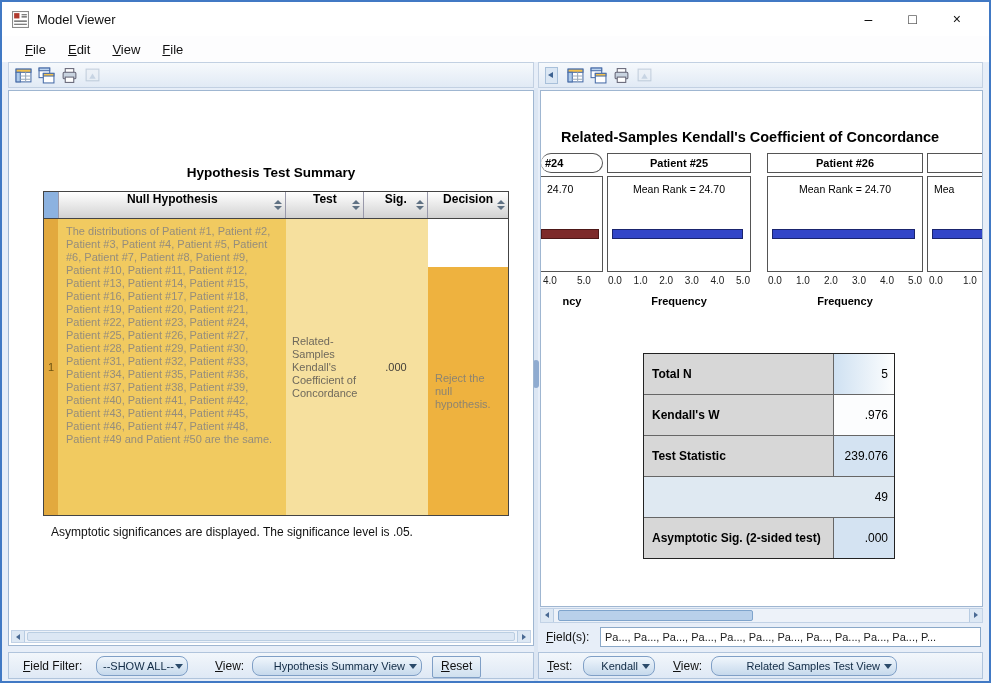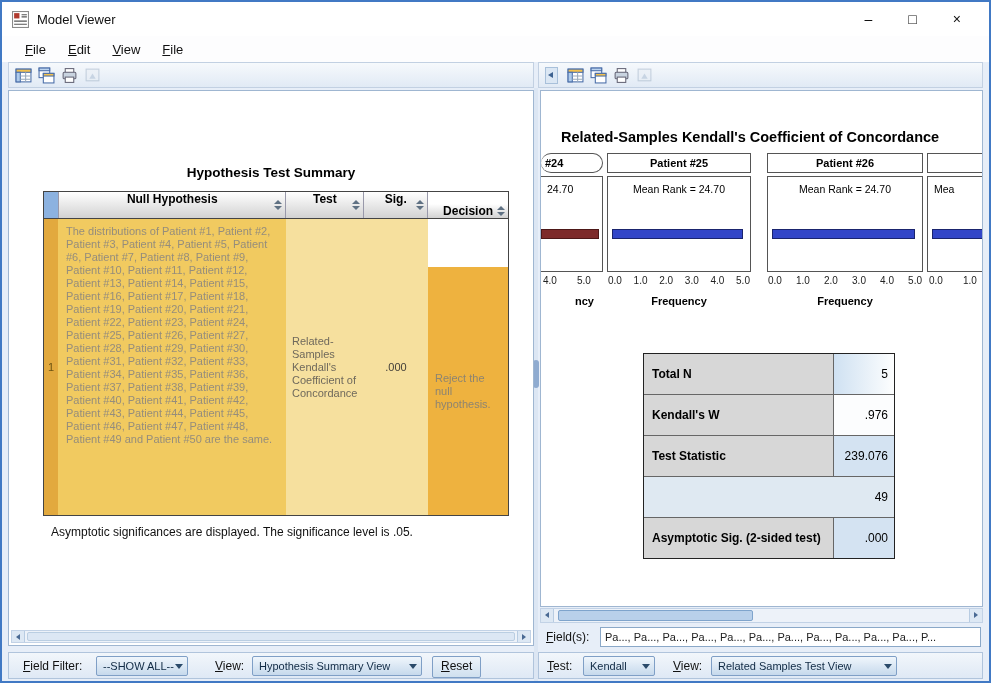--- a/index.html
+++ b/index.html
@@ -32,21 +32,21 @@
   .splitter{position:absolute;left:532px;top:86px;width:4px;height:593px;background:#dce6f3;}
   .splitter-handle{position:absolute;left:531px;top:358px;width:6px;height:28px;background:#8fabd0;border-radius:3px;}
 
   
   .lcontent{position:absolute;left:6px;top:88px;width:526px;height:556px;background:#fff;border:1px solid #9fb6d1;box-sizing:border-box;overflow:hidden;}
   .ltitle{position:absolute;left:0;top:74px;width:100%;text-align:center;font-size:13.5px;font-weight:bold;color:#000;}
   .ttable{position:absolute;left:34px;top:100px;width:464px;border:1px solid #444;box-sizing:content-box;}
   .thead{display:flex;height:26px;border-bottom:1px solid #444;}
   .h-idx{width:14px;background:#8cb2e0;border-right:1px solid #99a;}
   .h-cell{position:relative;display:flex;justify-content:center;font-size:12px;font-weight:bold;color:#000;background:linear-gradient(#ffffff,#d2d2d2);border-right:1px solid #99a;box-sizing:border-box;}
-  .h-cell:last-child{border-right:none;margin-top:12px;}
+  .h-cell:last-child{border-right:none;}
   .sort{position:absolute;right:3px;top:50%;transform:translateY(-50%);display:flex;flex-direction:column;gap:2px;}
   .sort::before{content:"";border-left:4px solid transparent;border-right:4px solid transparent;border-bottom:4px solid #5f7183;}
   .sort::after{content:"";border-left:4px solid transparent;border-right:4px solid transparent;border-top:4px solid #5f7183;}
   .w-nh{width:228px;} .w-test{width:78px;} .w-sig{width:64px;} .w-dec{width:80px;}
   .trow{display:flex;height:296px;}
   .c-idx{width:14px;background:#e2a93e;display:flex;align-items:center;justify-content:center;font-size:11px;color:#6b5212;}
   .c-nh{width:228px;background:#f1ca60;padding:6px 6px 0 8px;box-sizing:border-box;font-size:11px;line-height:13px;color:#958d7c;}
   .c-test{width:78px;background:#f6e09e;display:flex;align-items:center;padding:0 4px 0 6px;box-sizing:border-box;font-size:11px;line-height:13px;color:#6f695c;word-wrap:break-word;}
   .c-test span{display:block;width:100%;}
   .c-sig{width:64px;background:#f6e09e;display:flex;align-items:center;justify-content:center;font-size:11px;color:#44403a;}
@@ -64,21 +64,21 @@
   .sa.right::after{border-top:3px solid transparent;border-bottom:3px solid transparent;border-left:4px solid #4a6a94;}
   .thumb{position:absolute;top:1px;bottom:1px;background:#b9d0ea;border:1px solid #7fa4cc;border-radius:2px;box-sizing:border-box;}
   .l-thumb{left:15px;right:15px;background:#dce7f4;border-color:#bacee2;}
   .r-thumb{left:17px;width:195px;}
 
   
   .bbar{position:absolute;top:650px;height:27px;background:linear-gradient(#f2f6fb,#dfe9f5);border:1px solid #b0c4dc;box-sizing:border-box;}
   .bb-left{left:6px;width:526px;}
   .bb-right{left:536px;width:445px;}
   .blabel{position:absolute;top:6px;font-size:12px;color:#111;}
-  .dd{position:absolute;top:3px;height:20px;background:linear-gradient(#f0f6fc,#c6d9ec);border:1px solid #7f9fc6;border-radius:2px;font-size:11px;line-height:18px;padding:0 16px 0 6px;white-space:nowrap;overflow:hidden;box-sizing:border-box;color:#102a44;}
+  .dd{position:absolute;top:3px;height:20px;background:linear-gradient(#f0f6fc,#c6d9ec);border:1px solid #7f9fc6;border-radius:8px;font-size:11px;line-height:18px;padding:0 16px 0 6px;white-space:nowrap;overflow:hidden;box-sizing:border-box;color:#102a44;text-align:right;}
   .dd::after{content:"";position:absolute;right:4px;top:7px;border-left:4px solid transparent;border-right:4px solid transparent;border-top:5px solid #2a4a6a;}
   .btn{position:absolute;top:3px;height:20px;background:linear-gradient(#eef4fa,#cfe0ef);border:1px solid #7f9fc6;border-radius:2px;font-size:12px;line-height:18px;padding:0 8px;display:inline-block;color:#111;}
 
   
   .rcontent{position:absolute;left:538px;top:88px;width:443px;height:517px;background:#fff;border:1px solid #9fb6d1;box-sizing:border-box;overflow:hidden;}
   .rtitle{position:absolute;left:20px;top:38px;font-size:14.5px;font-weight:bold;white-space:nowrap;color:#000;}
   .panel{position:absolute;top:62px;}
   #p0{left:0;width:62px;} #p1{left:66px;width:144px;} #p2{left:226px;width:156px;} #p3{left:386px;width:90px;}
   .phead{height:20px;border:1px solid #555;display:flex;align-items:center;justify-content:center;font-weight:bold;font-size:11px;background:#fff;box-sizing:border-box;}
   #p0 .phead{border-left:none;justify-content:flex-start;padding-left:4px;border-radius:10px;}
@@ -86,21 +86,21 @@
   #p0 .pcell{border-left:none;}
   .pmean{position:absolute;top:6px;left:0;width:100%;text-align:center;font-size:10.5px;color:#000;}
   #p0 .pmean,#p3 .pmean{text-align:left;padding-left:6px;box-sizing:border-box;}
   .pbar{position:absolute;top:52px;height:8px;}
   #p0 .pbar{left:0;right:3px;background:#7d2a2a;border:1px solid #4d1717;}
   #p1 .pbar,#p2 .pbar{left:4px;right:7px;background:#3246c8;border:1px solid #1a246e;}
   #p3 .pbar{left:4px;width:110px;background:#3246c8;border:1px solid #1a246e;}
   .ticks{display:flex;justify-content:space-between;font-size:10px;color:#222;margin-top:3px;padding:0 1px;}
   #p0 .ticks,#p3 .ticks{justify-content:flex-start;gap:20px;padding-left:2px;}
   .pxlabel{margin-top:9px;text-align:center;font-weight:bold;font-size:11px;color:#000;}
-  #p0 .pxlabel{text-align:left;padding-left:34px;}
+  #p0 .pxlabel{text-align:center;}
 
   
   .stats{position:absolute;left:102px;top:262px;width:250px;border:1px solid #222;background:#fff;}
   .srow{display:flex;height:40px;border-bottom:1px solid #666;}
   .srow:last-child{border-bottom:none;}
   .slabel{width:190px;background:#d7d7d7;border-right:1px solid #666;font-weight:bold;font-size:12px;display:flex;align-items:center;padding-left:8px;box-sizing:border-box;color:#000;}
   .sval{flex:1;font-size:12px;display:flex;align-items:center;justify-content:flex-end;padding-right:6px;color:#000;}
   .v1{background:linear-gradient(90deg,#cfe1f2,#fdfefe);}
   .v2{background:#fcfdfe;}
   .v3{background:#d4e3f2;}

